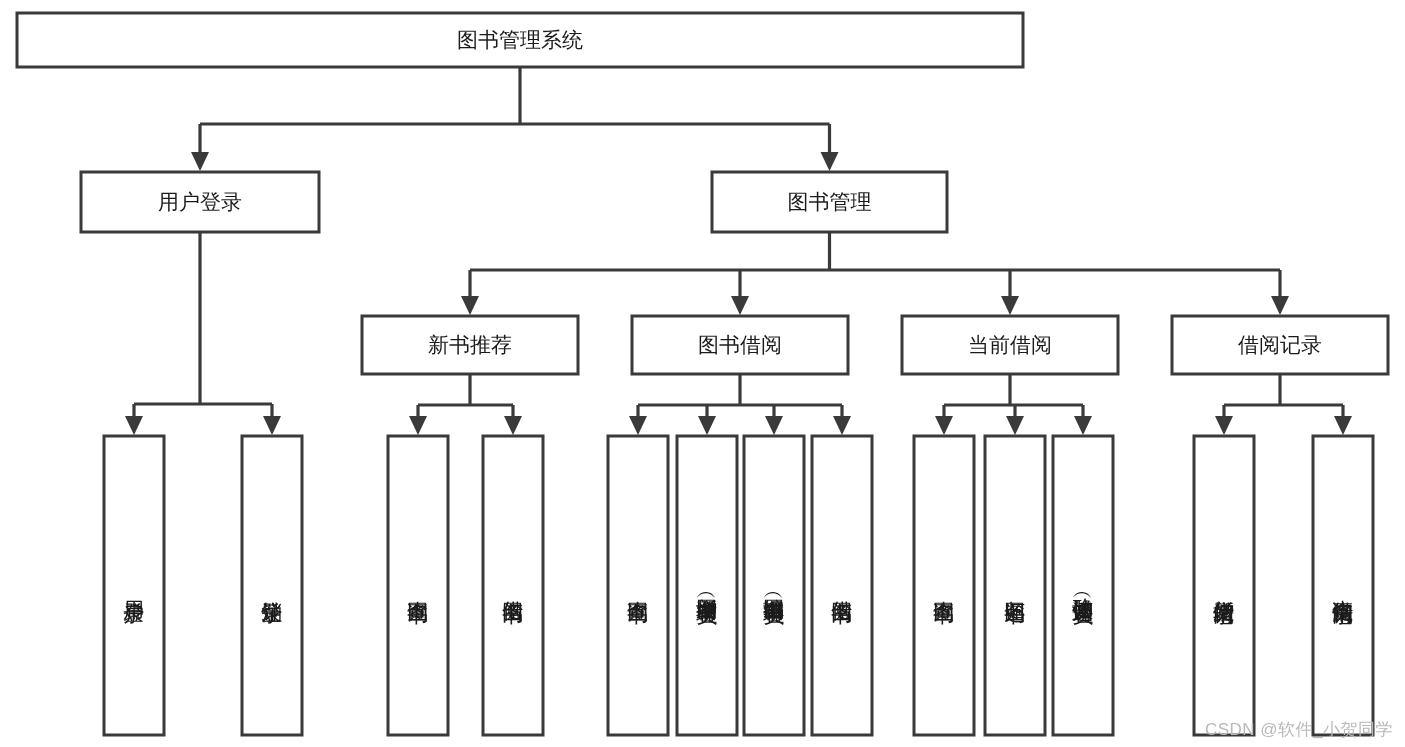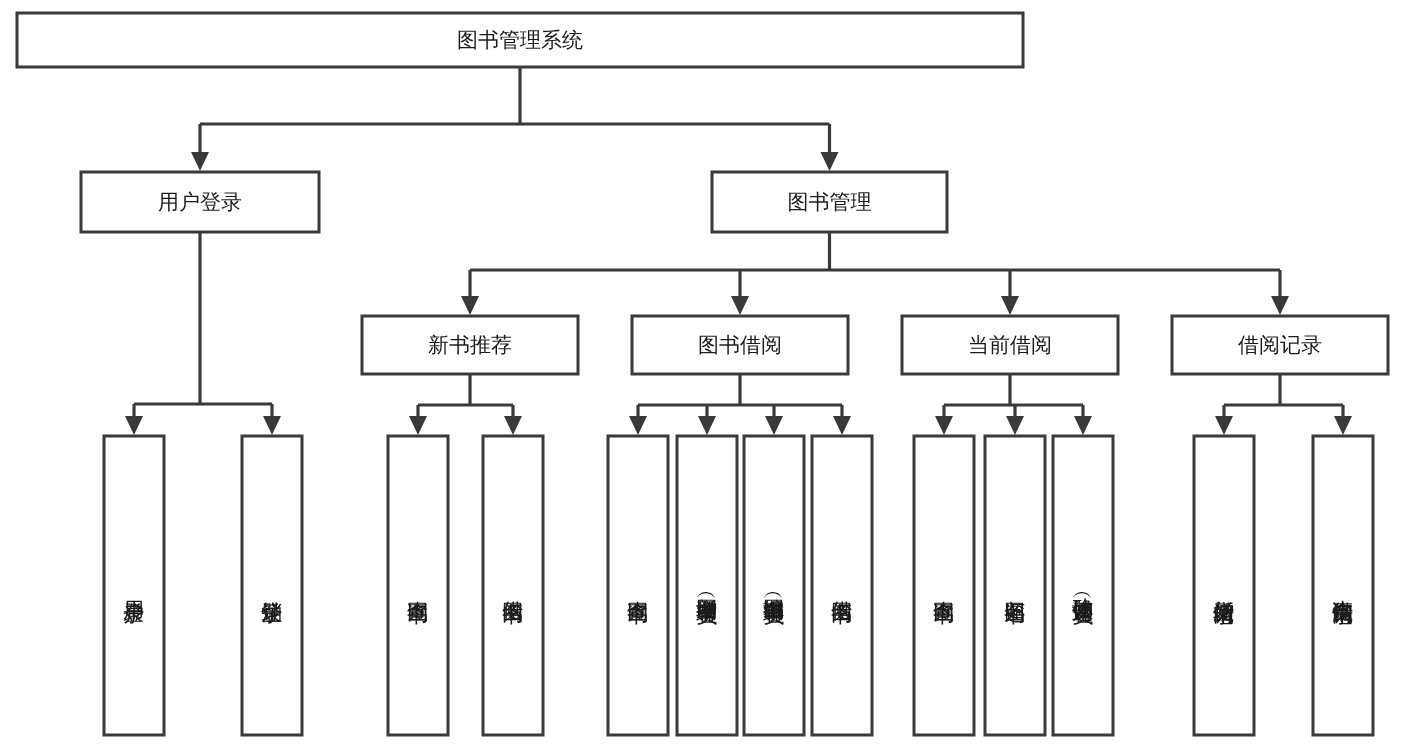--- a/index.html
+++ b/index.html
@@ -204,13 +204,14 @@
       <div class="leaf-label-box" style="left: 1053px; top: 436px; width: 60px; height: 299px;">
         <span class="leaf-label-text">确认归还（管理员）</span>
       </div>
       <div class="leaf-label-box" style="left: 1194px; top: 436px; width: 60px; height: 299px;">
         <span class="leaf-label-text">新增借阅记录</span>
       </div>
       <div class="leaf-label-box" style="left: 1313px; top: 436px; width: 60px; height: 299px;">
         <span class="leaf-label-text">查询借阅记录</span>
       </div>
     </div>
+  <div class="watermark">CSDN @软件_小贺同学</div>
 </div>
 
 </body></html>

